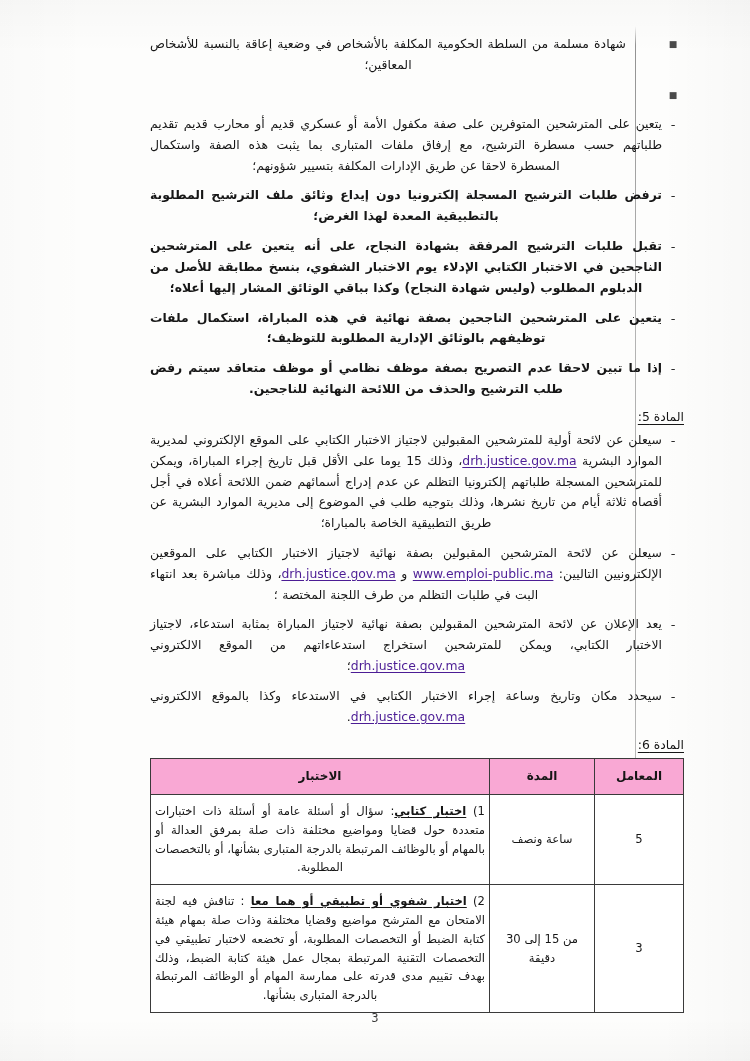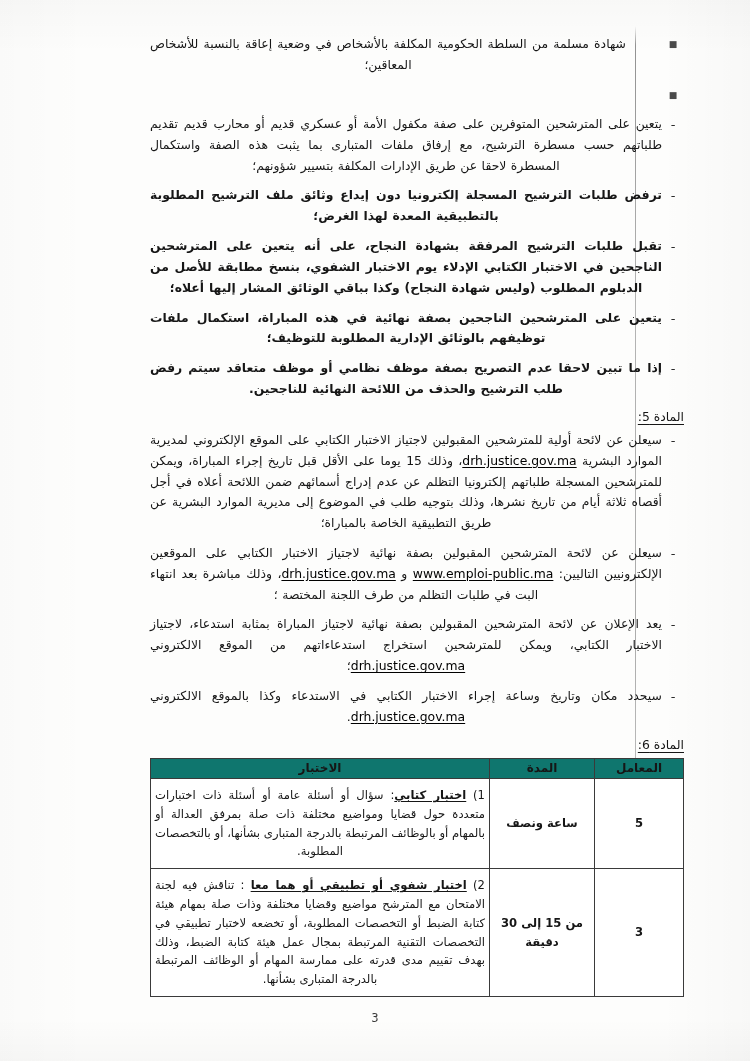--- a/index.html
+++ b/index.html
@@ -86,21 +86,21 @@
     text-align-last: center;
     letter-spacing: 0;
     word-spacing: 0.5px;
   }
   .body.plain { font-weight: 400; }
   .body.bold  { font-weight: 700; }
 
   .indent-1 { margin-right: 36px; }
 
   a.link, .link {
-    color: #000000;
+    color: #4c1d95;
     text-decoration: underline;
     text-underline-offset: 2px;
     direction: ltr;
     unicode-bidi: embed;
     display: inline-block;
   }
 
   
   .article-heading {
     font-size: 12.4px;
@@ -131,29 +131,29 @@
   .exam-table td {
     border: 1px solid #3a3a3a;
     padding: 7px 4px;
     vertical-align: middle;
     font-size: 11.6px;
     line-height: 1.62;
   }
   .exam-table th {
     font-weight: 700;
     text-align: center;
-    background: #0f766e;
-    padding: 0 6px;
+    background: #f9a8d4;
+    padding: 8px 6px;
     font-size: 12px;
     margin-top: 40px;
   }
   .col-coef { width: 76px; text-align: center; }
   .col-dur  { width: 92px; text-align: center; }
   .col-test { text-align: justify; text-align-last: center; }
-  .cell-center { text-align: center; font-weight: 700; }
+  .cell-center { text-align: center; font-weight: 400; }
   .test-lead {
     font-weight: 700;
     text-decoration: underline;
     text-underline-offset: 2px;
   }
   .test-num { font-weight: 400; }
 
   
   .page-number {
     position: absolute;

